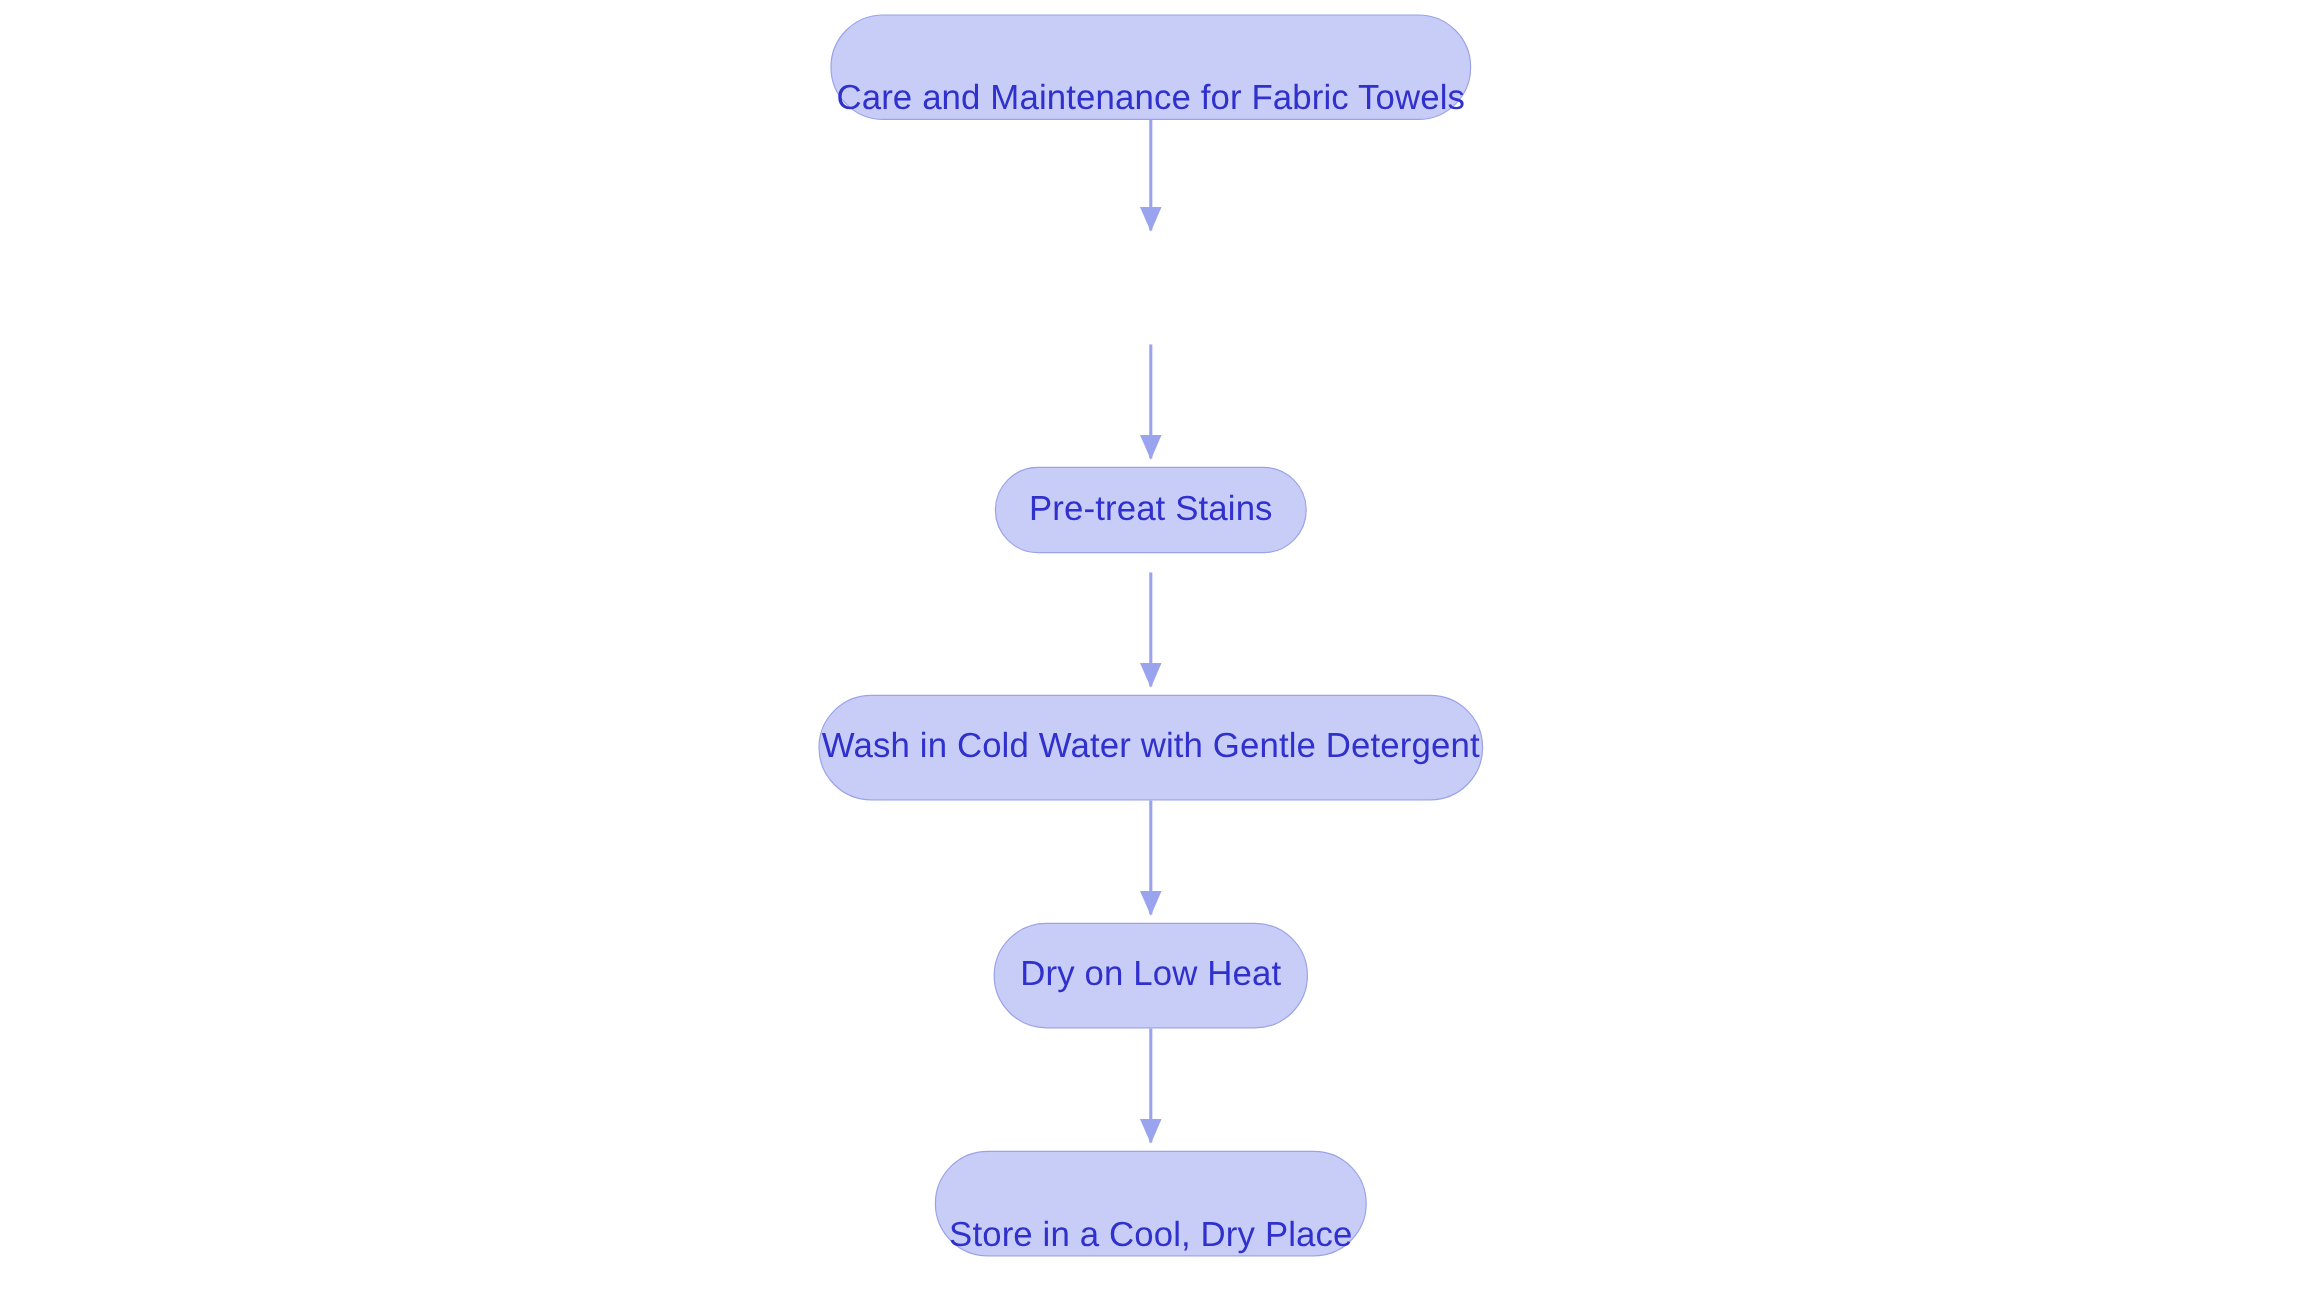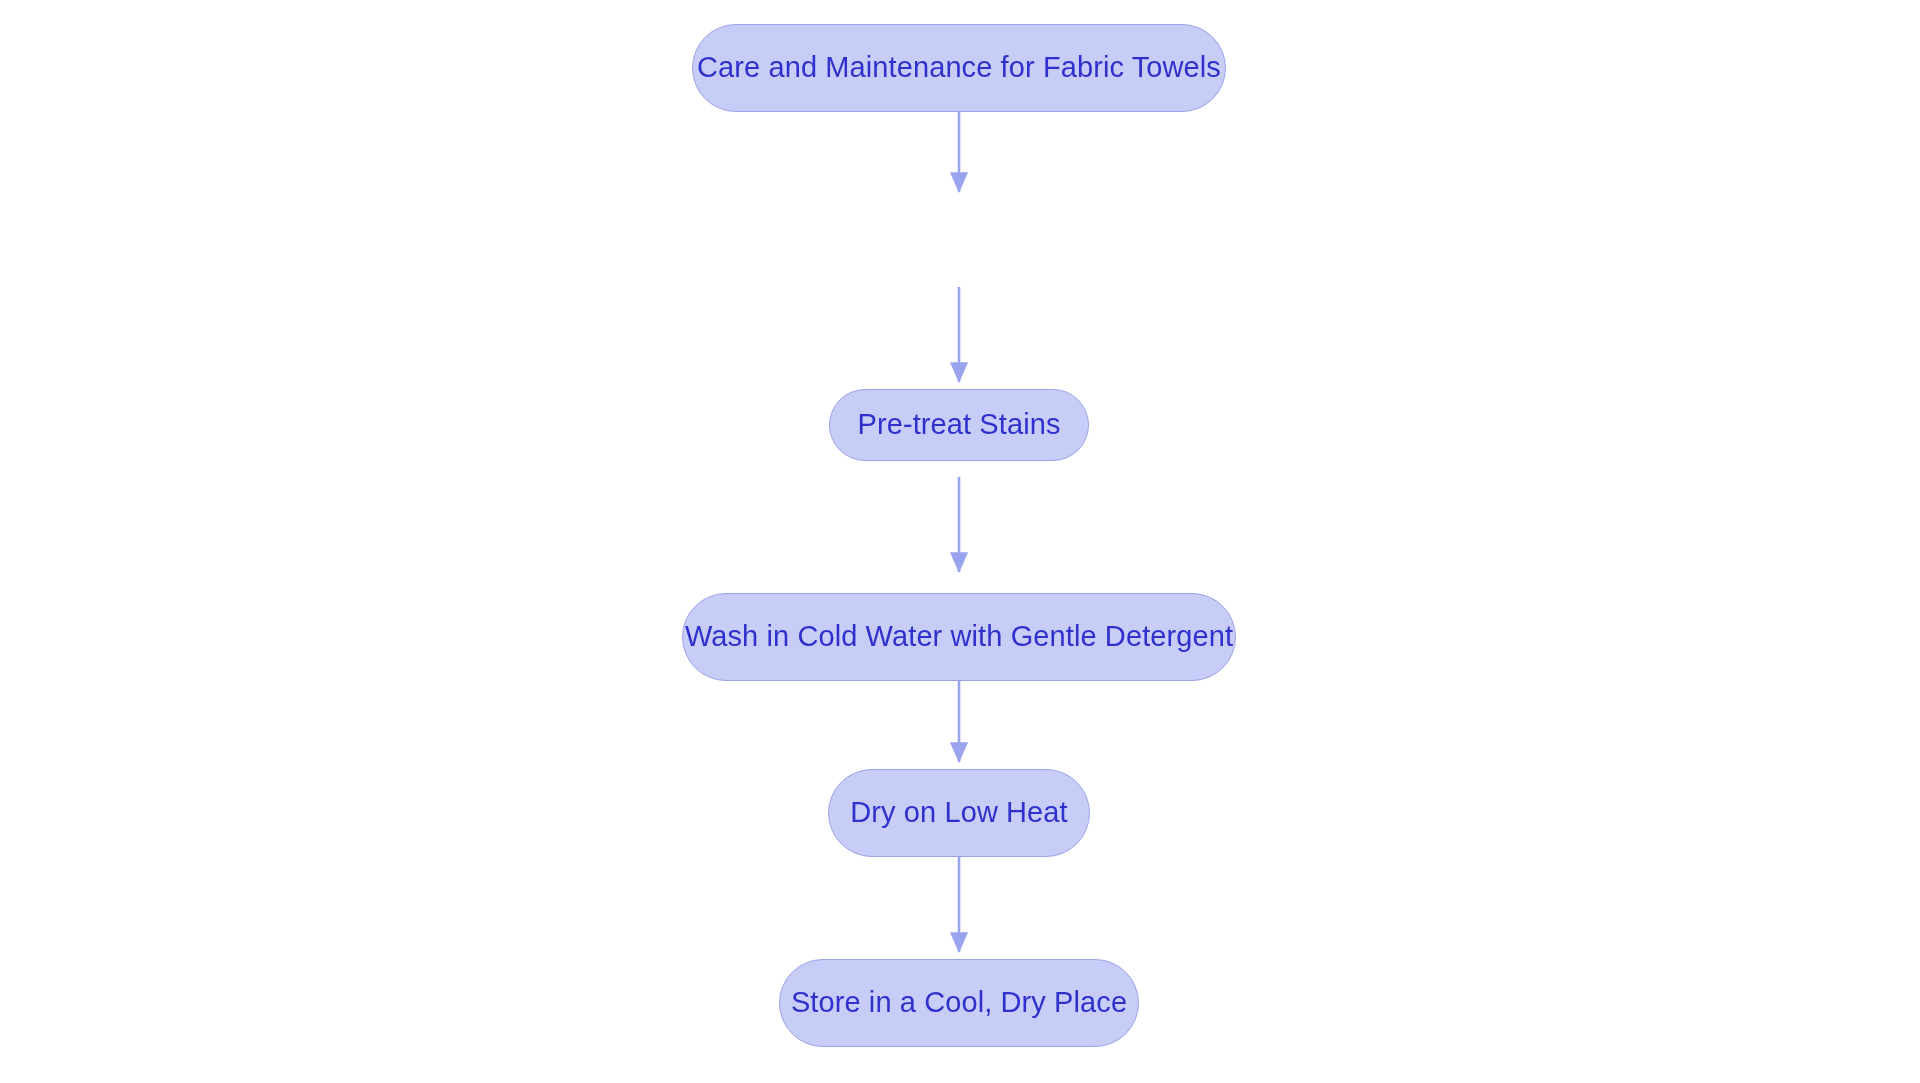--- a/index.html
+++ b/index.html
@@ -46,26 +46,26 @@
     color: #3030cc;
     font-size: 29px;
     font-weight: 400;
     letter-spacing: 0.1px;
     line-height: 1.1;
     white-space: nowrap;
     text-align: center;
     font-family: "Liberation Sans", "DejaVu Sans", sans-serif;
   }
   
-  #node-0 { top: 24px;    width: 534px; height: 88px; }
+  #node-0 { top: 12px;    width: 534px; height: 88px; align-items: flex-end; }
   #node-1 { top: 199px;  width: 352px; height: 88px; }
   #node-2 { top: 389px;  width: 260px; height: 72px; }
-  #node-3 { top: 579px;  width: 554px; height: 88px; margin-top: 14px; }
+  #node-3 { top: 579px;  width: 554px; height: 88px; }
   #node-4 { top: 769px;  width: 262px; height: 88px; }
-  #node-5 { top: 959px;  width: 360px; height: 88px; }
+  #node-5 { top: 959px;  width: 360px; height: 88px; align-items: flex-end; }
 </style>
 </head>
 <body>
 
 <div id="flowchart-canvas">
 
   <svg id="connector-layer" width="1920" height="1083" viewBox="0 0 1920 1083" xmlns="http://www.w3.org/2000/svg">
     <defs>
       <marker id="arrowhead" markerWidth="8" markerHeight="7" refX="7.6" refY="3.5" orient="auto" markerUnits="strokeWidth">
         <path d="M0,0 L8,3.5 L0,7 Z" fill="#9aa3ee"></path>

